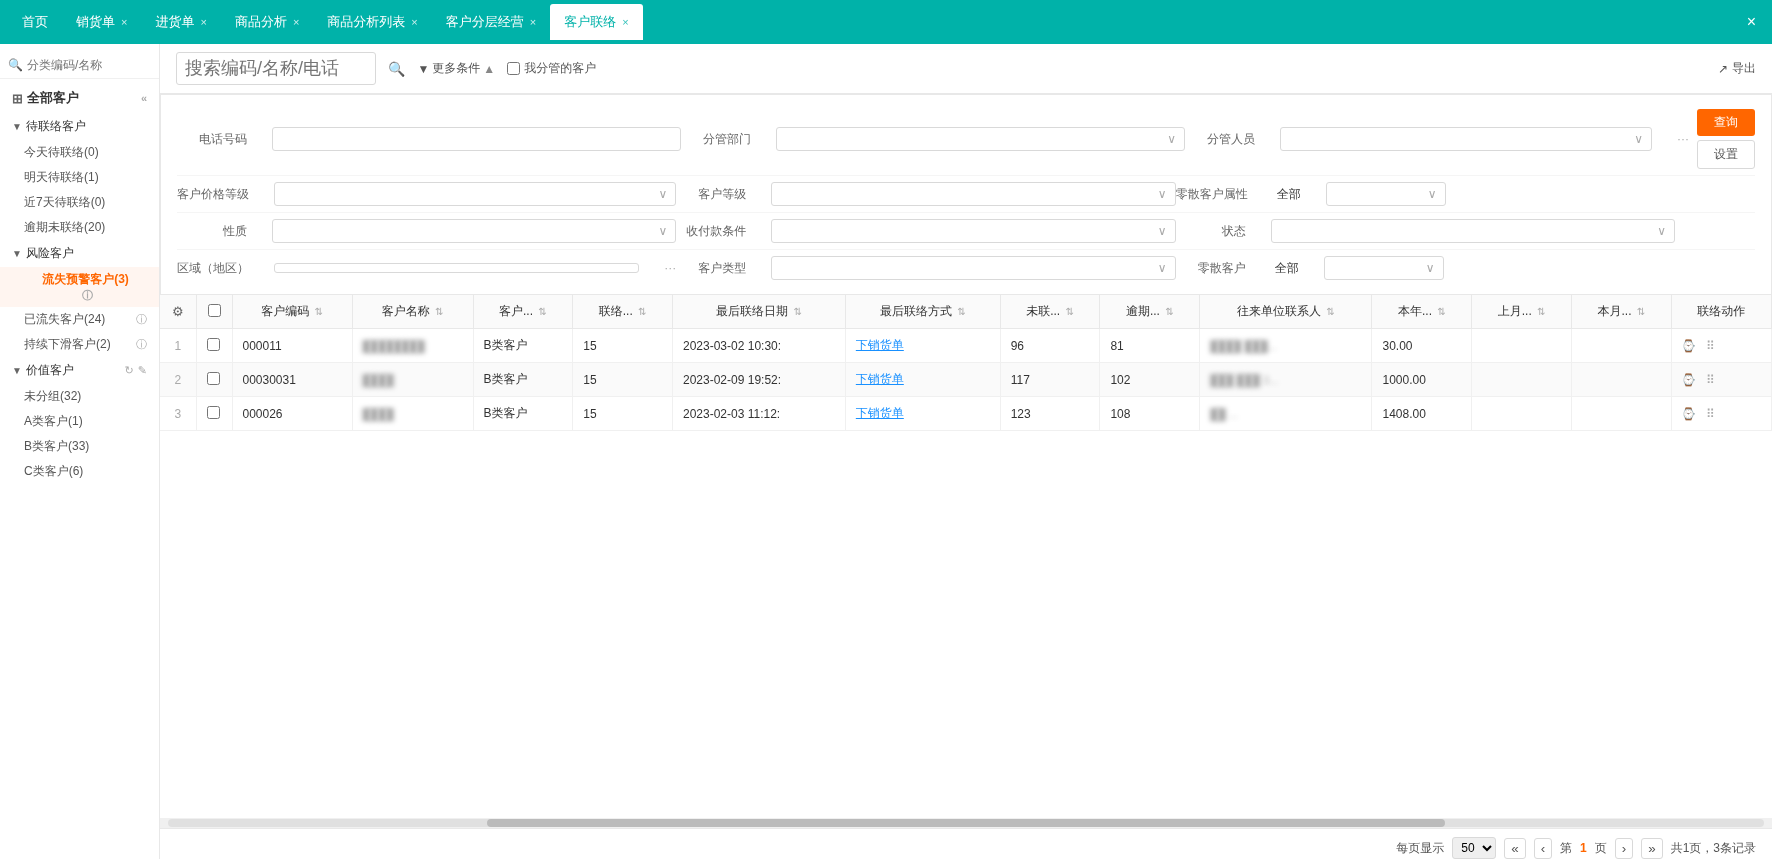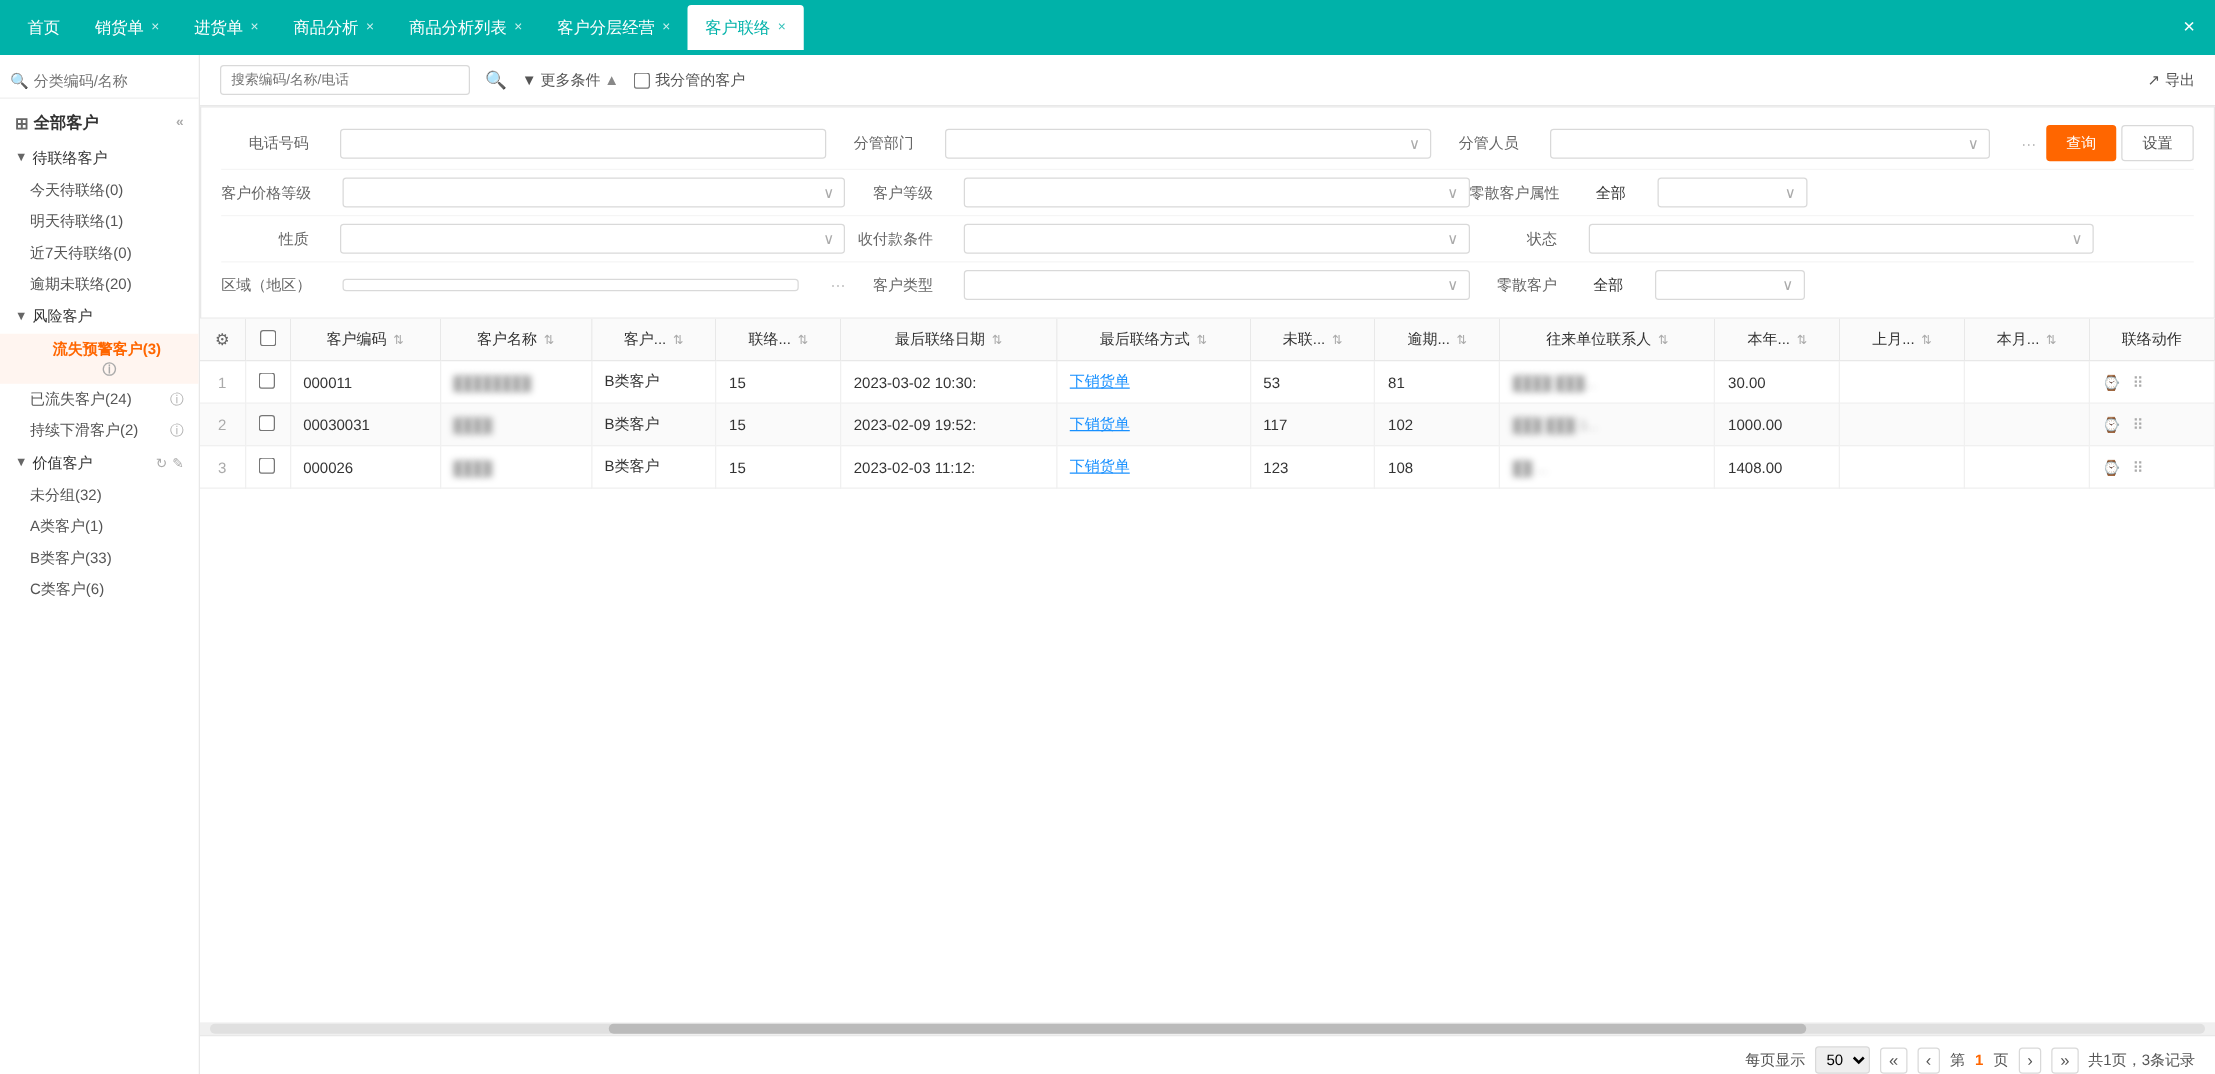--- a/index.html
+++ b/index.html
@@ -31,39 +31,39 @@
     .sidebar-item.active { color: #ff6600; font-weight: bold; background: #fff5f0; flex-direction: column; }
     .sidebar-item .info-icon { color: #aaa; font-size: 11px; margin-left: 4px; }
     .tooltip-box { background: #fff; border: 1px solid #e8e8e8; border-radius: 4px; padding: 8px 12px; font-size: 12px; color: #666; margin: 2px 8px; box-shadow: 0 2px 8px rgba(0,0,0,0.1); position: relative; }
     .tooltip-box::before { content: ''; position: absolute; top: -6px; left: 20px; border: 6px solid transparent; border-bottom-color: #e8e8e8; border-top: none; }
 
     
     .content { flex: 1; display: flex; flex-direction: column; overflow: hidden; background: #f5f5f5; }
 
     
     .toolbar { background: #fff; padding: 8px 16px; display: flex; align-items: center; border-bottom: 1px solid #e8e8e8; gap: 12px; }
-    .toolbar input { border: 1px solid #d9d9d9; border-radius: 3px; padding: 5px 8px; font-size: 11px; width: 200px; outline: none; color: #999; }
+    .toolbar input { border: 1px solid #d9d9d9; border-radius: 3px; padding: 5px 8px; font-size: 18px; width: 200px; outline: none; color: #999; }
     .toolbar .search-btn { color: #ff6600; font-size: 14px; cursor: pointer; }
     .toolbar .filter-btn { display: flex; align-items: center; color: #555; cursor: pointer; font-size: 12px; gap: 3px; }
     .toolbar .filter-btn .arrow { color: #888; }
     .toolbar .my-customers { display: flex; align-items: center; gap: 4px; color: #555; cursor: pointer; font-size: 12px; }
     .toolbar .my-customers input[type=checkbox] { width: 13px; height: 13px; }
     .toolbar .export-btn { margin-left: auto; display: flex; align-items: center; gap: 4px; color: #555; font-size: 12px; cursor: pointer; }
 
     
     .filter-panel { background: #fff; border: 1px solid #e8e8e8; margin: 0; padding: 8px 16px; }
     .filter-row { display: flex; align-items: center; padding: 6px 0; border-bottom: 1px solid #f5f5f5; }
     .filter-row:last-child { border-bottom: none; }
     .filter-item { display: flex; align-items: center; flex: 1; gap: 25px; min-width: 0; }
     .filter-label { color: #666; font-size: 12px; white-space: nowrap; min-width: 70px; text-align: right; }
     .filter-input { flex: 1; border: 1px solid #d9d9d9; border-radius: 3px; padding: 4px 8px; font-size: 12px; outline: none; color: #333; }
     .filter-select { flex: 1; border: 1px solid #d9d9d9; border-radius: 3px; padding: 4px 8px; font-size: 12px; color: #333; display: flex; align-items: center; justify-content: space-between; cursor: pointer; background: #fff; }
     .filter-select .down-arrow { color: #aaa; }
     .filter-dots { color: #aaa; cursor: pointer; }
-    .action-btns { display: flex; flex-direction: row; gap: 4px; padding-left: 8px; }
+    .action-btns { display: flex; flex-direction: column; gap: 4px; padding-left: 8px; }
     .btn-query { background: #ff6600; color: #fff; border: none; border-radius: 3px; padding: 5px 16px; font-size: 12px; cursor: pointer; }
     .btn-setting { background: #fff; color: #555; border: 1px solid #d9d9d9; border-radius: 3px; padding: 5px 16px; font-size: 12px; cursor: pointer; }
 
     
     .table-wrapper { flex: 1; overflow: auto; background: #fff; margin: 0; }
     .data-table { width: 100%; border-collapse: collapse; font-size: 12px; }
     .data-table th { background: #fafafa; border-bottom: 1px solid #e8e8e8; border-right: 1px solid #e8e8e8; padding: 8px 10px; font-weight: normal; color: #333; white-space: nowrap; position: sticky; top: 0; z-index: 1; }
     .data-table th .sort-icon { color: #aaa; font-size: 10px; margin-left: 2px; }
     .data-table td { border-bottom: 1px solid #f0f0f0; border-right: 1px solid #f0f0f0; padding: 8px 10px; color: #333; white-space: nowrap; }
     .data-table .link { color: #1890ff; text-decoration: underline; cursor: pointer; }
@@ -389,21 +389,21 @@
 
           <tr>
             <td class="row-num">1</td>
             <td><input type="checkbox" style=""></td>
             <td>000011</td>
             <td><span class="blurred">████████</span></td>
             <td>B类客户</td>
             <td>15</td>
             <td>2023-03-02 10:30:</td>
             <td><span class="link">下销货单</span></td>
-            <td>53</td>
+            <td>96</td>
             <td>81</td>
             <td><span class="blurred">████ ███...</span></td>
             <td>30.00</td>
             <td></td>
             <td></td>
             <td>
               <span style="color:#aaa;margin-right:6px;cursor:pointer;">⌚</span>
               <span style="color:#aaa;cursor:pointer;">⠿</span>
             </td>
           </tr>

